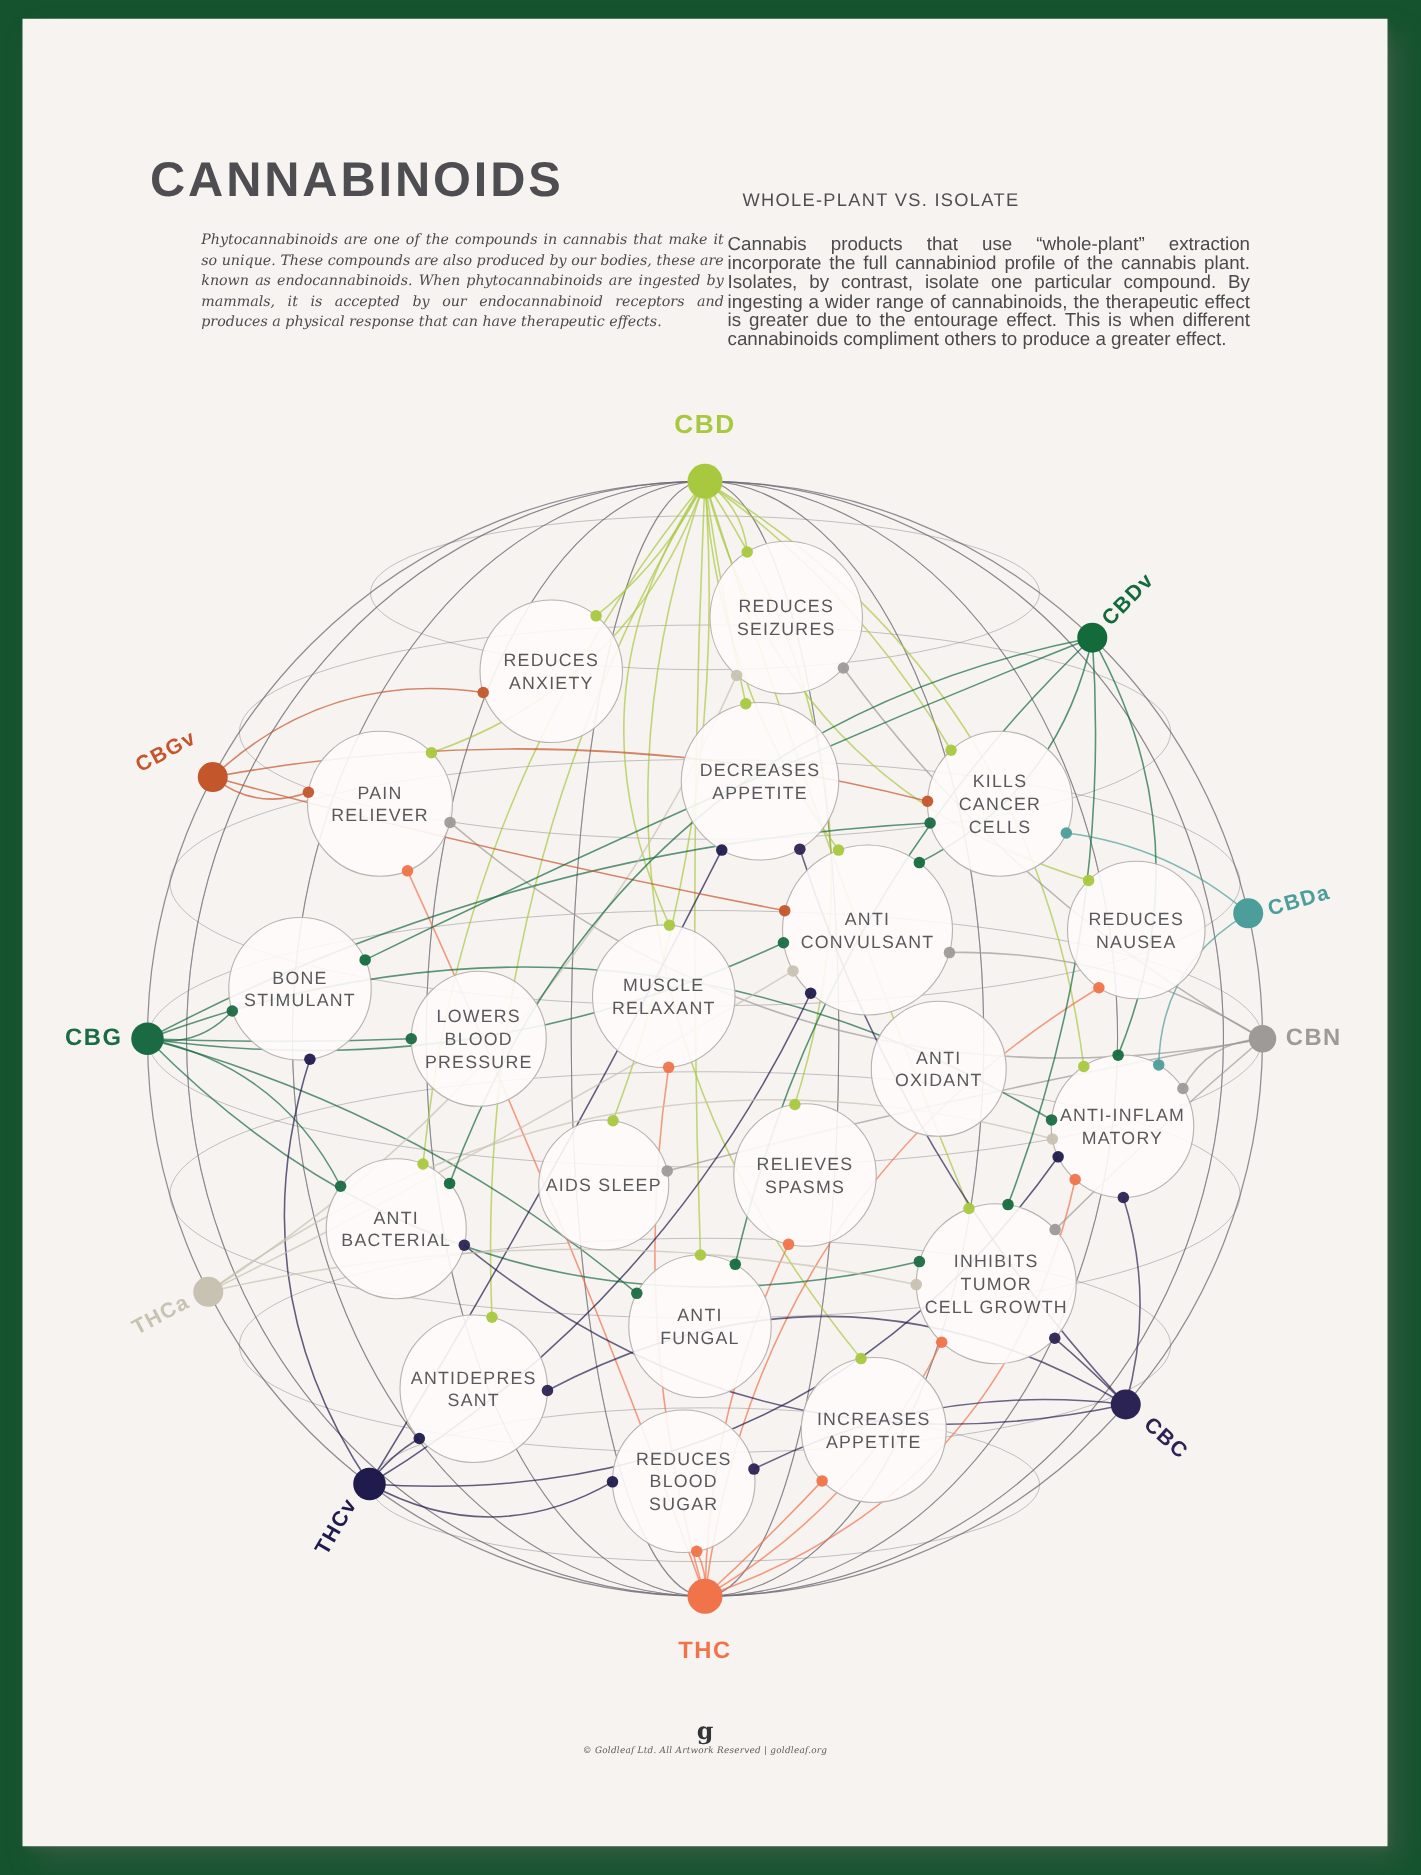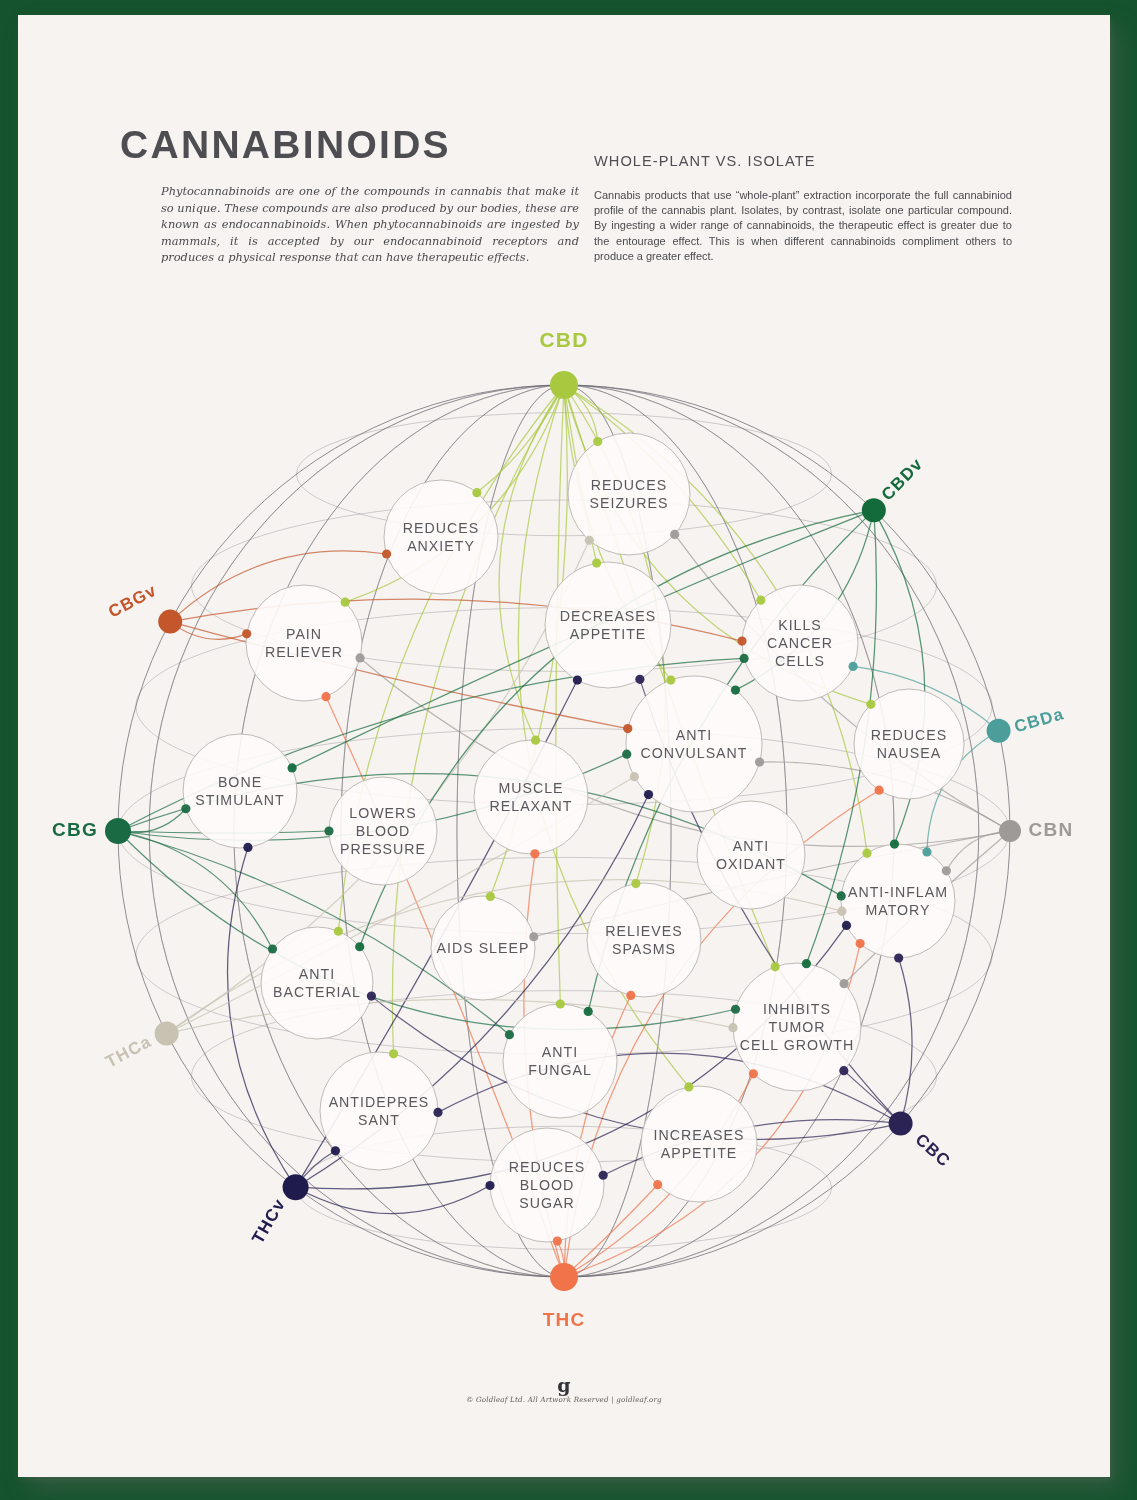--- a/index.html
+++ b/index.html
@@ -22,22 +22,22 @@
     font-family:"DejaVu Serif","Liberation Serif",serif;
     font-style:italic;font-size:11.4px;line-height:16.6px;color:#4a4a4d;
     text-align:justify;
     margin-left:39px;
   }
   .subhead{
     position:absolute;left:576px;top:138px;
     font-size:14.6px;font-weight:normal;letter-spacing:1.05px;color:#4e4e52;
   }
   .body2{
-    position:absolute;left:576px;top:173px;width:418px;
-    font-size:11px;line-height:15.2px;color:#4a4a4d;text-align:justify;
+    position:absolute;left:564px;top:173px;width:418px;
+    font-size:15px;line-height:15.2px;color:#4a4a4d;text-align:justify;
   }
   
   #diagram{position:absolute;left:0;top:0;width:1092px;height:1462px;}
   #diagram svg{display:block;}
   
   .foot{position:absolute;left:0;top:1360px;width:1092px;text-align:center;}
   .glogo{
     font-family:"DejaVu Serif","Liberation Serif",serif;font-weight:bold;
     font-size:19px;color:#33343a;line-height:20px;
   }

